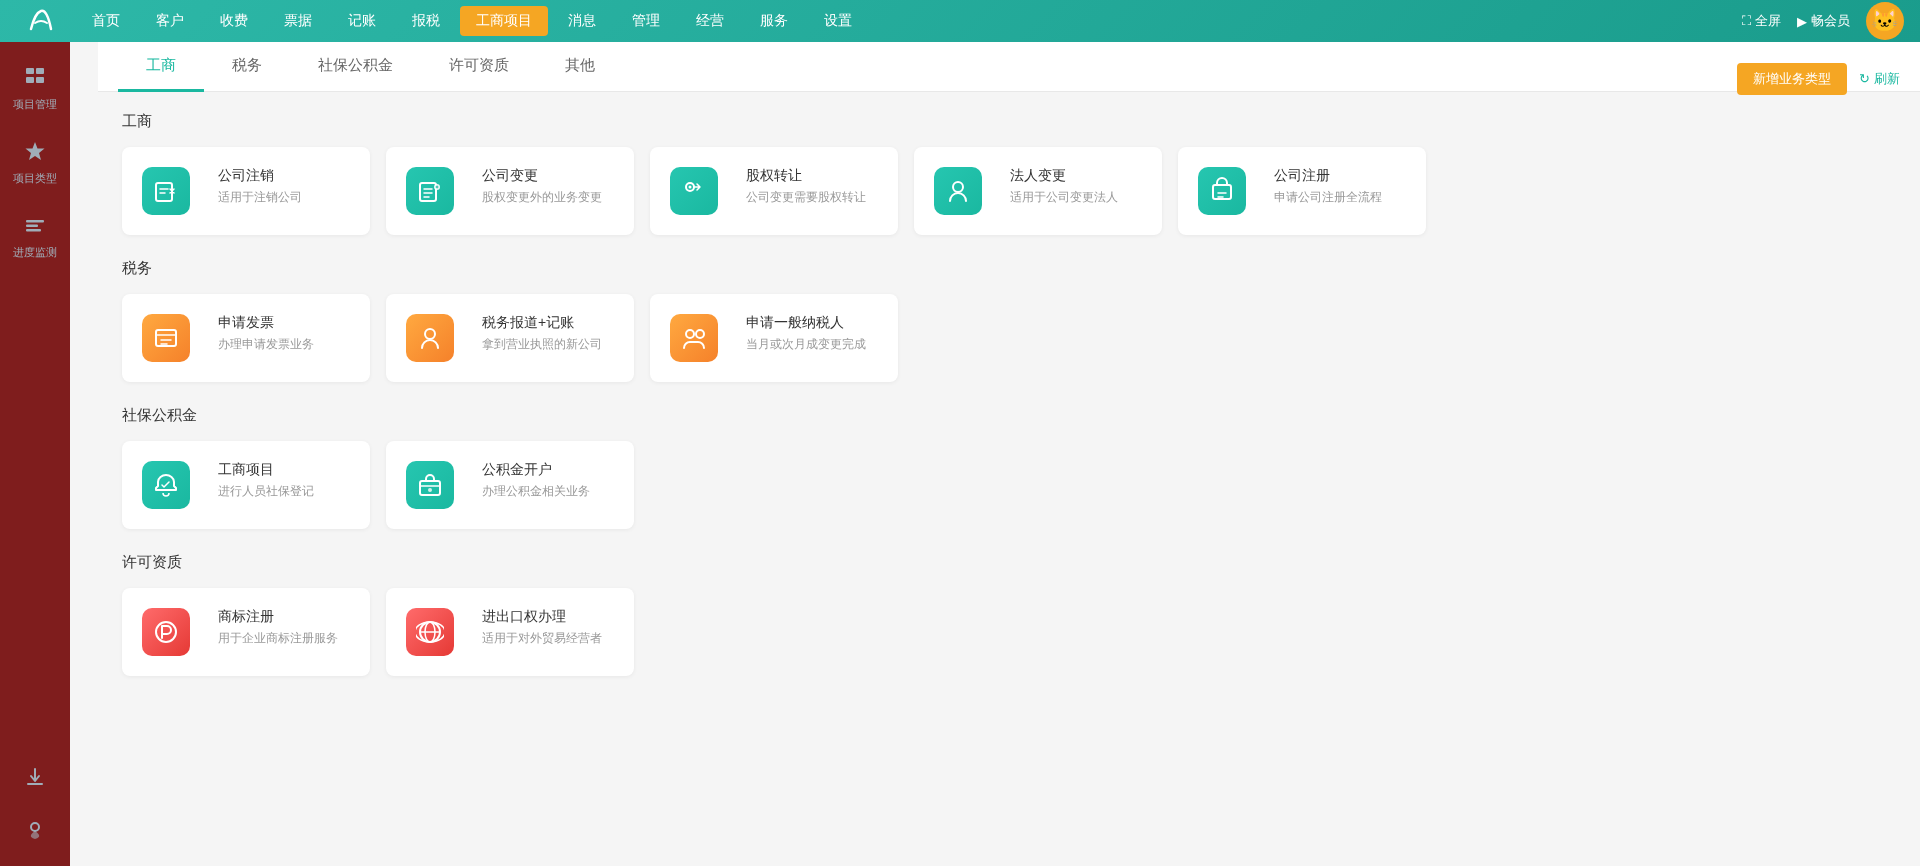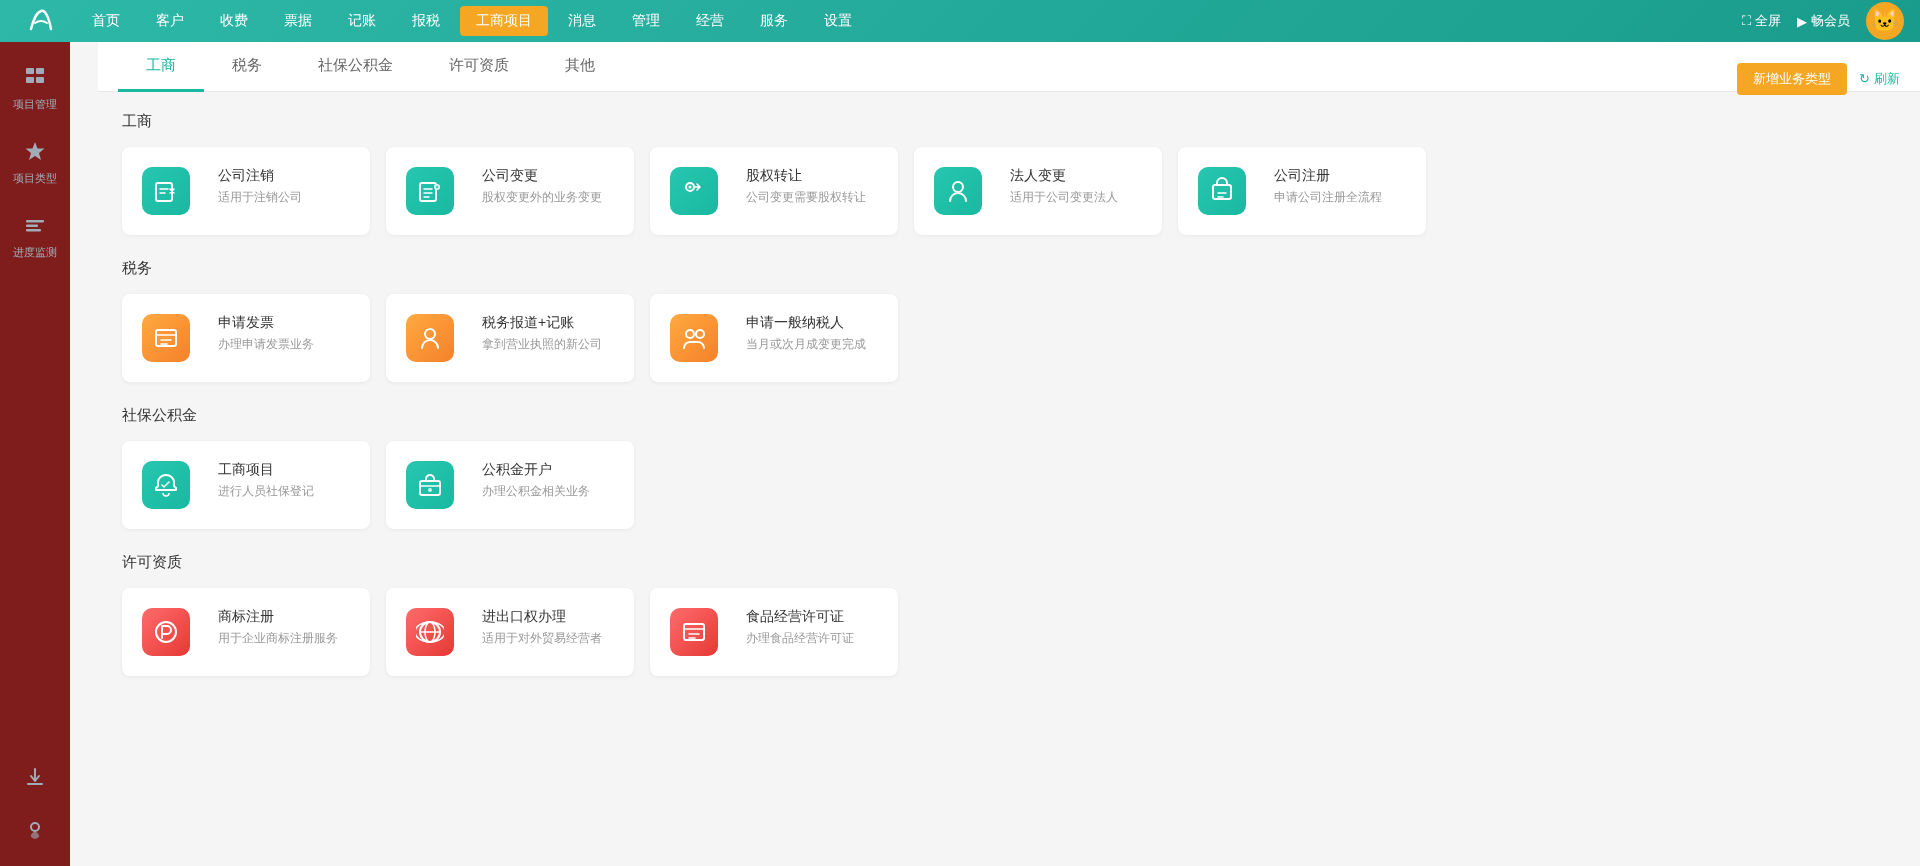--- a/index.html
+++ b/index.html
@@ -425,32 +425,19 @@
               <circle cx="14" cy="14" r="10" stroke="white" stroke-width="2" fill="none"></circle>
               <ellipse cx="14" cy="14" rx="5" ry="10" stroke="white" stroke-width="1.5" fill="none"></ellipse>
               <path d="M4 14h20M14 4a15 10 0 000 20M14 4a15 10 0 010 20" stroke="white" stroke-width="1.5" fill="none"></path>
             </svg>
           </div>
           <div class="card-info">
             <div class="card-title">进出口权办理</div>
             <div class="card-desc">适用于对外贸易经营者</div>
           </div>
         </div>
-        <div class="card">
-          <div class="card-icon red">
-            <svg width="28" height="28" viewBox="0 0 28 28" fill="none">
-              <rect x="4" y="6" width="20" height="16" rx="2" stroke="white" stroke-width="2" fill="none"></rect>
-              <path d="M4 11h20" stroke="white" stroke-width="1.5"></path>
-              <path d="M9 16h10M9 20h6" stroke="white" stroke-width="1.5" stroke-linecap="round"></path>
-            </svg>
-          </div>
-          <div class="card-info">
-            <div class="card-title">食品经营许可证</div>
-            <div class="card-desc">办理食品经营许可证</div>
-          </div>
-        </div>
       </div>
 
     </div>
 
   </div>
 
 </div>
 
 </body></html>

